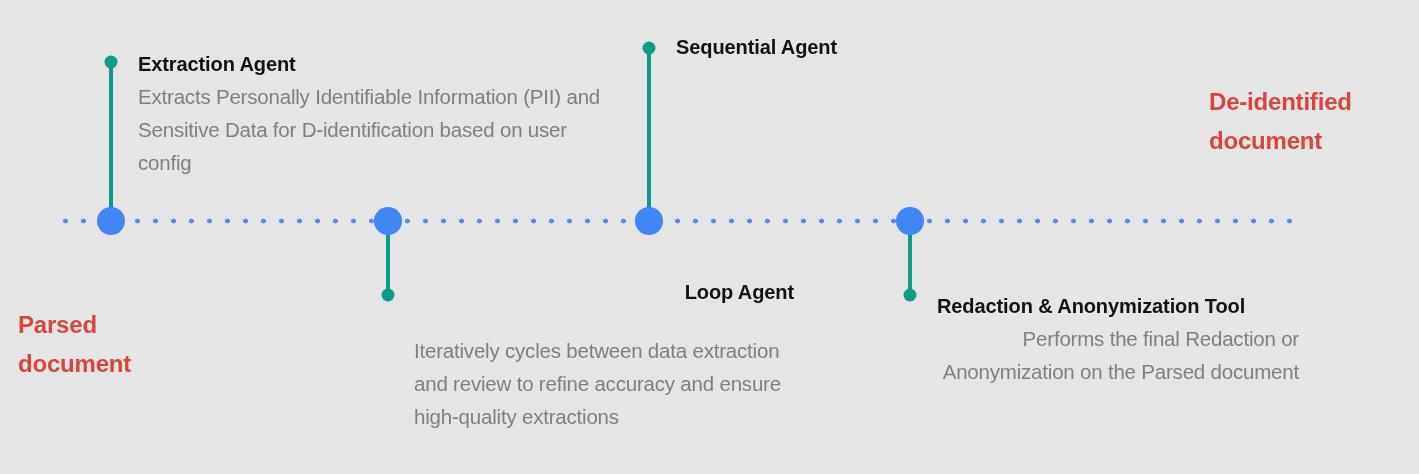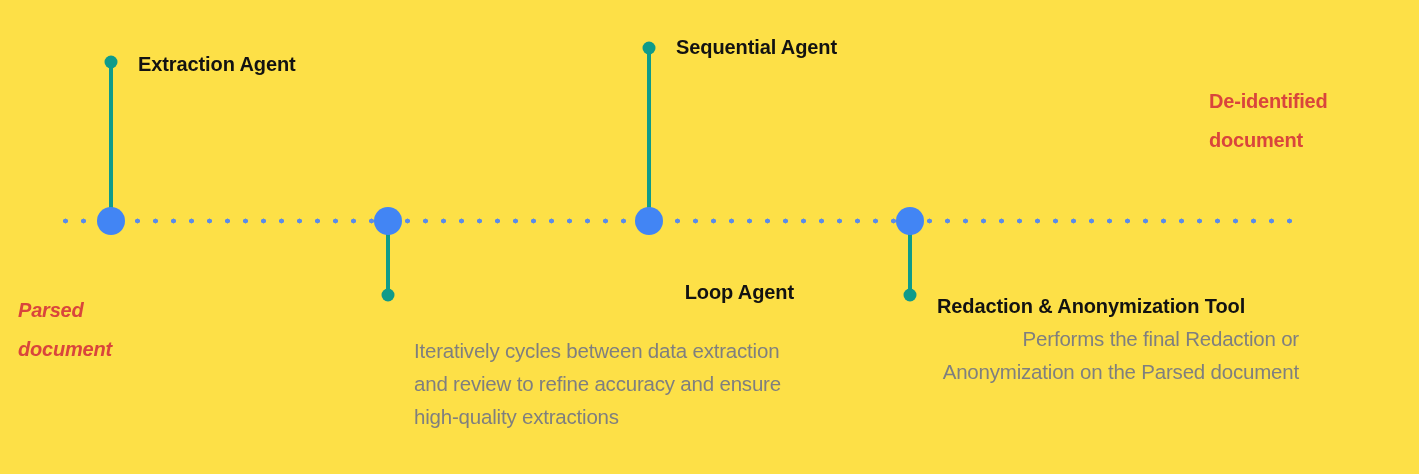--- a/index.html
+++ b/index.html
@@ -83,40 +83,41 @@
     font-weight: normal;
     color: #7f7f7f;
     line-height: 33px;
     margin: 0;
     letter-spacing: -0.2px;
   }
 
   
   .endpoint {
     position: absolute;
-    font-size: 20px;
+    font-size: 24px;
     font-weight: bold;
     color: var(--accent-red, #d9453c);
     line-height: 39px;
     letter-spacing: -0.2px;
     white-space: pre-line;
   }
 </style>
 </head>
 <body>
 
-<div id="diagram" style="--axis-color: #5b8ce8; --node-color: #4285f4; --stem-color: #0f9b8a; --accent-red: #d9453c; background: #fde047;">
+<div id="diagram" style="--axis-color: #5b8ce8; --node-color: #4285f4; --stem-color: #0f9b8a; --accent-red: #d9453c; background: #e5e5e5;">
 
   <div class="axis"></div>
 
   <div class="stem" style="left:111px; top:62px; height:159px;"></div>
   <div class="stem-dot" style="left:111px; top:62px;"></div>
   <div class="node" style="left:111px;"></div>
   <div class="block" style="left:138px; top:51px; width:470px;">
     <p class="title" style="color: rgb(18, 18, 18);">Extraction Agent</p>
+    <p class="desc" style="color: rgb(127, 127, 127);">Extracts Personally Identifiable Information (PII) and Sensitive Data for D-identification based on user config</p>
   </div>
 
   <div class="stem" style="left:388px; top:221px; height:74px;"></div>
   <div class="stem-dot" style="left:388px; top:295px;"></div>
   <div class="node" style="left:388px;"></div>
   <div class="block" style="left:414px; top:279px; width:380px;">
     <p class="title" style="color: rgb(18, 18, 18); text-align: right;">Loop Agent</p>
     <p class="desc" style="color: rgb(127, 127, 127); margin-top: 28px;">Iteratively cycles between data extraction and review to refine accuracy and ensure high-quality extractions</p>
   </div>
 
@@ -128,19 +129,19 @@
   </div>
 
   <div class="stem" style="left:910px; top:221px; height:74px;"></div>
   <div class="stem-dot" style="left:910px; top:295px;"></div>
   <div class="node" style="left:910px;"></div>
   <div class="block" style="left:937px; top:293px; width:362px;">
     <p class="title" style="color: rgb(18, 18, 18);">Redaction &amp; Anonymization Tool</p>
     <p class="desc" style="color: rgb(127, 127, 127); text-align: right;">Performs the final Redaction or Anonymization on the Parsed document</p>
   </div>
 
-  <div class="endpoint" style="left:18px; top:291px; width:190px;font-style:italic;">Parsed
+  <div class="endpoint" style="left:18px; top:305px; width:190px;">Parsed
 document</div>
 
   <div class="endpoint" style="left:1209px; top:82px; width:210px;">De-identified
 document</div>
 
 </div>
 
 </body></html>

